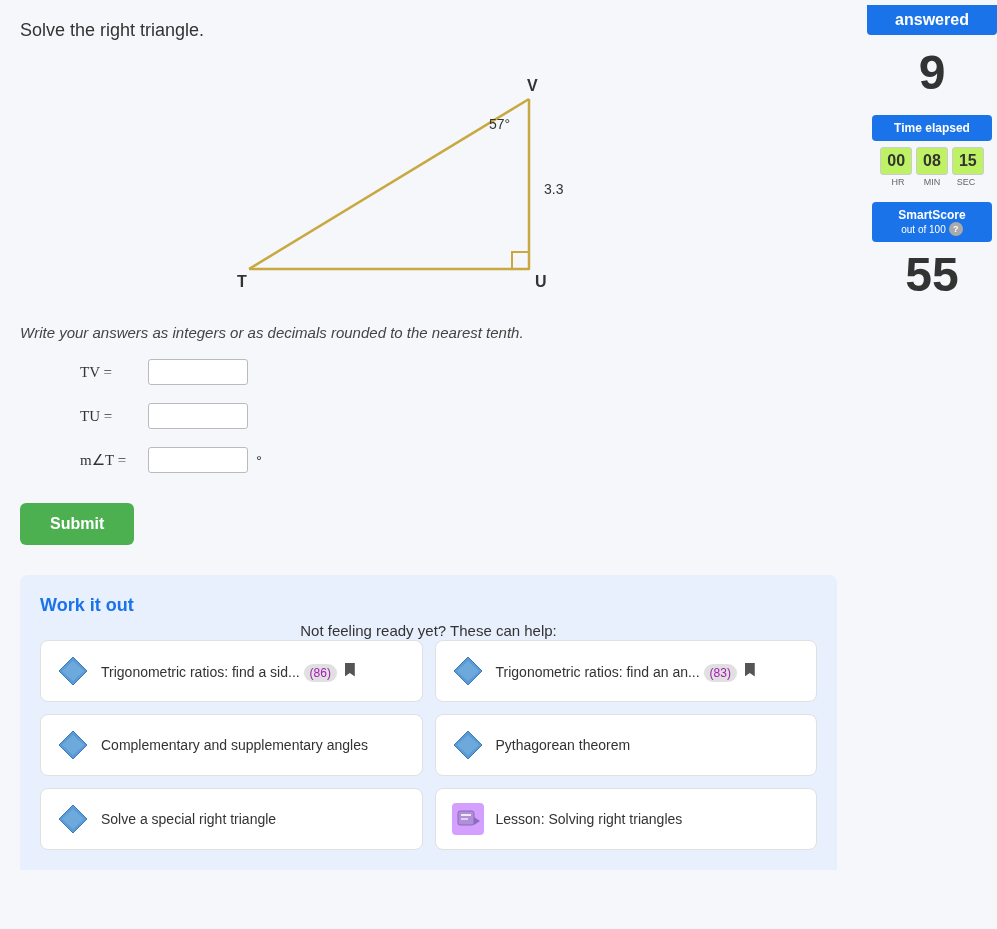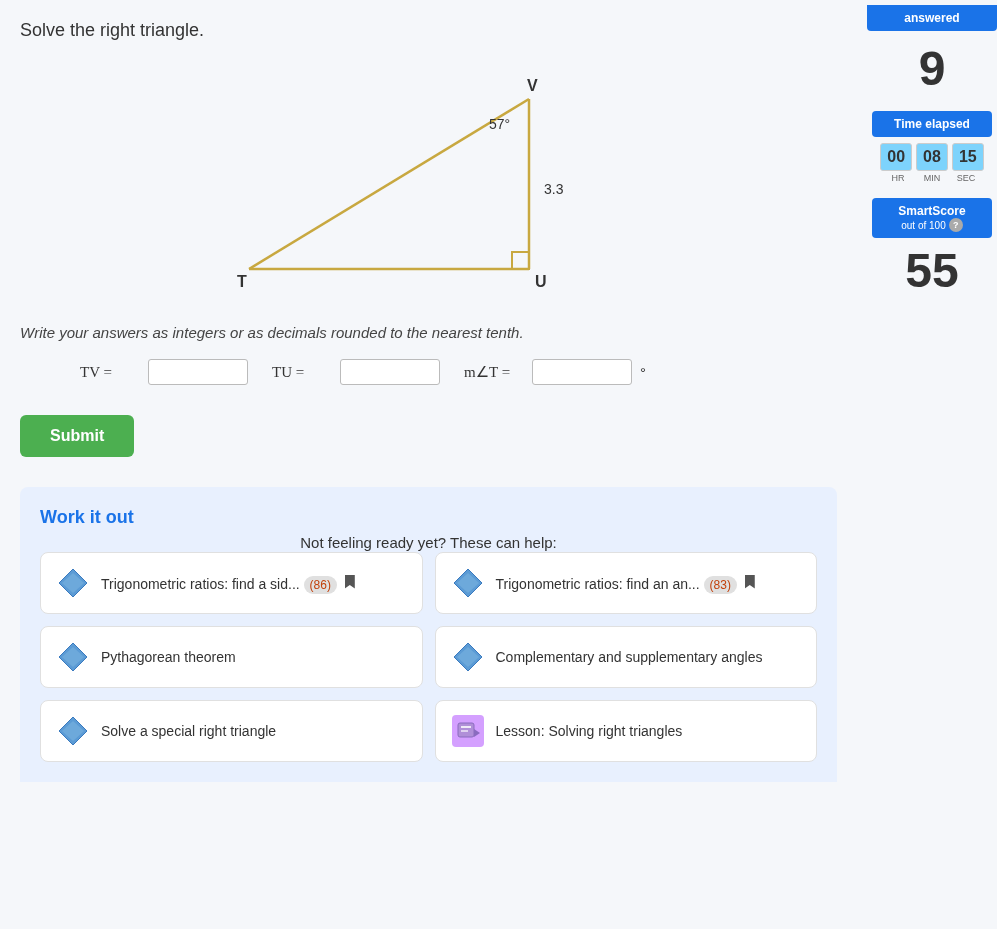--- a/index.html
+++ b/index.html
@@ -31,21 +31,21 @@
       align-items: center;
       padding-top: 5px;
     }
 
     .questions-answered-badge {
       background: #1a73e8;
       color: white;
       text-align: center;
       width: 130px;
       padding: 6px 10px;
-      font-size: 12px;
+      font-size: 16px;
       font-weight: bold;
       border-radius: 0 0 4px 4px;
     }
 
     .questions-count {
       font-size: 48px;
       font-weight: bold;
       color: #333;
       text-align: center;
       margin-top: 10px;
@@ -65,21 +65,21 @@
     }
 
     .timer-display {
       display: flex;
       justify-content: center;
       gap: 4px;
       margin-top: 6px;
     }
 
     .timer-box {
-      background: #7dd3fc;
+      background: #bef264;
       border: 1px solid #ccc;
       border-radius: 3px;
       padding: 4px 6px;
       font-size: 16px;
       font-weight: bold;
       color: #333;
       min-width: 30px;
       text-align: center;
     }
 
@@ -148,21 +148,22 @@
     .instructions {
       font-style: italic;
       color: #444;
       font-size: 15px;
       margin-bottom: 18px;
     }
 
     .answer-fields {
       margin-left: 60px;
       display: flex;
-      gap: 24px;
+      flex-direction: column;
+      gap: 18px;
       margin-bottom: 20px;
     }
 
     .answer-row {
       display: flex;
       align-items: center;
       gap: 8px;
     }
 
     .answer-label {
@@ -256,21 +257,21 @@
       clip-path: polygon(0 0, 100% 0, 100% 100%, 50% 75%, 0 100%);
       margin-left: 4px;
     }
 
     .help-text {
       flex: 1;
     }
 
     .score-badge {
       background: #e0e0e0;
-      color: #c2410c;
+      color: #a21caf;
       font-size: 12px;
       padding: 2px 6px;
       border-radius: 10px;
     }
 
     .lesson-icon {
       width: 32px;
       height: 32px;
       flex-shrink: 0;
       background: #d4a0ff;
@@ -360,29 +361,29 @@
             <polygon points="16,6 27,16 16,26 5,16" fill="#7ab3e0" opacity="0.6"></polygon>
           </svg>
           <span class="help-text">Trigonometric ratios: find an an... <span class="score-badge">(83)</span> <span class="bookmark-icon"></span></span>
         </div>
 
         <div class="help-item">
           <svg class="diamond-icon" viewBox="0 0 32 32">
             <polygon points="16,2 30,16 16,30 2,16" fill="#5b9bd5" stroke="#3a7abf" stroke-width="1"></polygon>
             <polygon points="16,6 27,16 16,26 5,16" fill="#7ab3e0" opacity="0.6"></polygon>
           </svg>
-          <span class="help-text">Pythagorean theorem</span>
+          <span class="help-text">Complementary and supplementary angles</span>
         </div>
 
         <div class="help-item">
           <svg class="diamond-icon" viewBox="0 0 32 32">
             <polygon points="16,2 30,16 16,30 2,16" fill="#5b9bd5" stroke="#3a7abf" stroke-width="1"></polygon>
             <polygon points="16,6 27,16 16,26 5,16" fill="#7ab3e0" opacity="0.6"></polygon>
           </svg>
-          <span class="help-text">Complementary and supplementary angles</span>
+          <span class="help-text">Pythagorean theorem</span>
         </div>
 
         <div class="help-item">
           <svg class="diamond-icon" viewBox="0 0 32 32">
             <polygon points="16,2 30,16 16,30 2,16" fill="#5b9bd5" stroke="#3a7abf" stroke-width="1"></polygon>
             <polygon points="16,6 27,16 16,26 5,16" fill="#7ab3e0" opacity="0.6"></polygon>
           </svg>
           <span class="help-text">Solve a special right triangle</span>
         </div>
 

